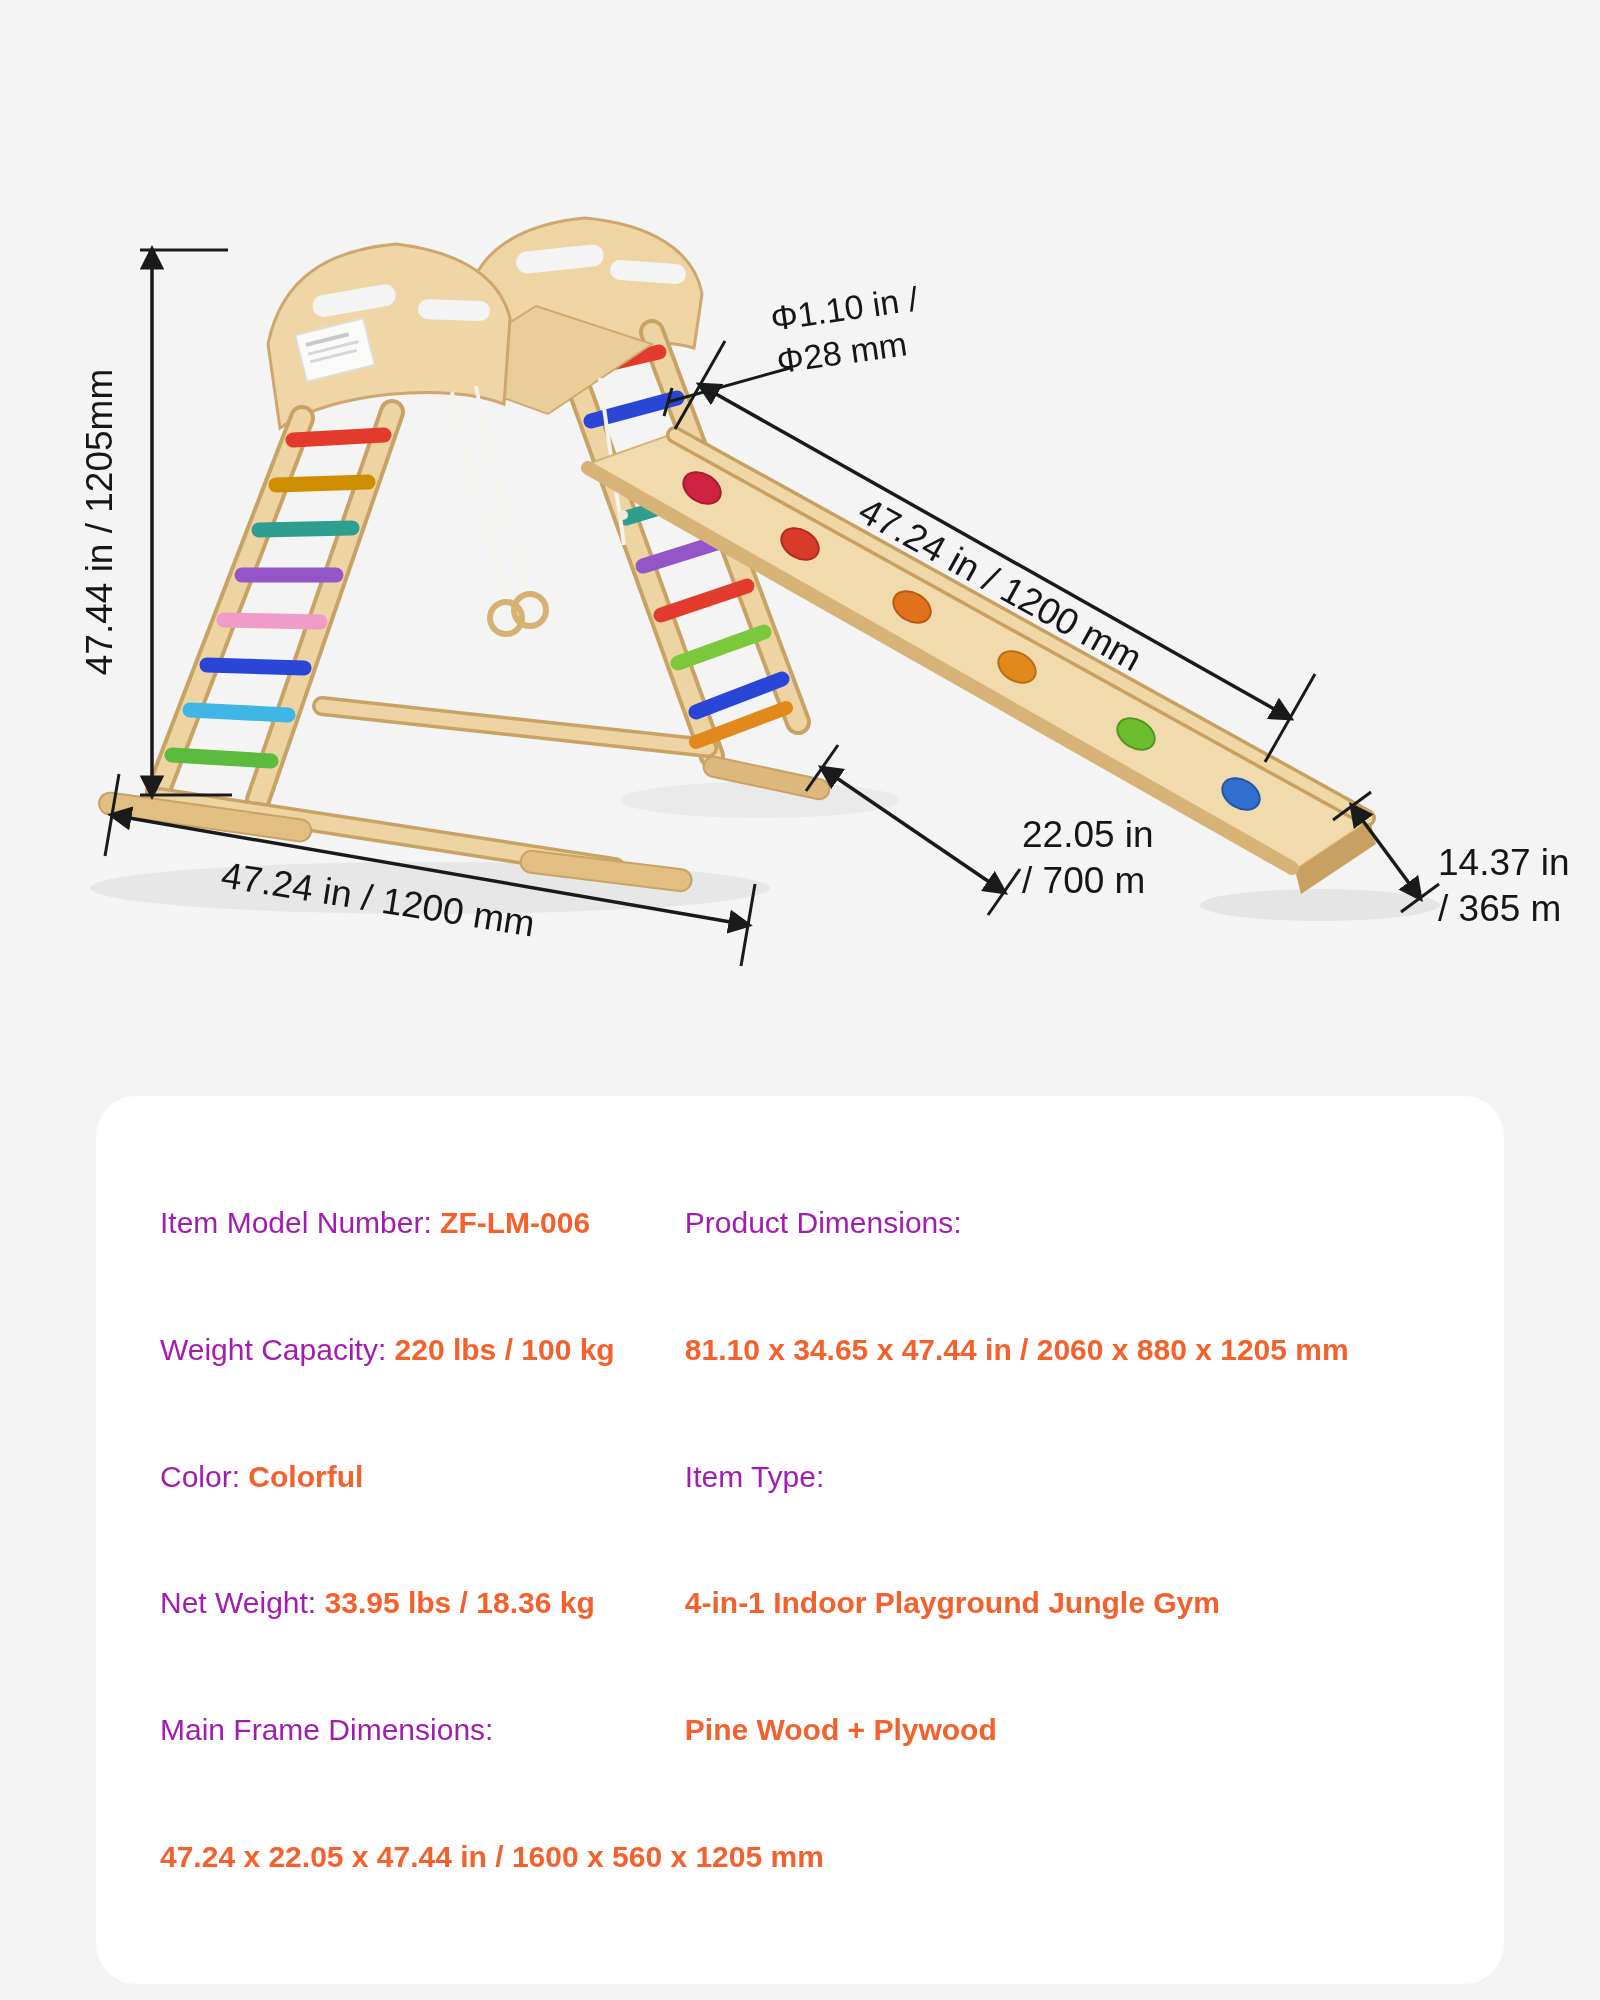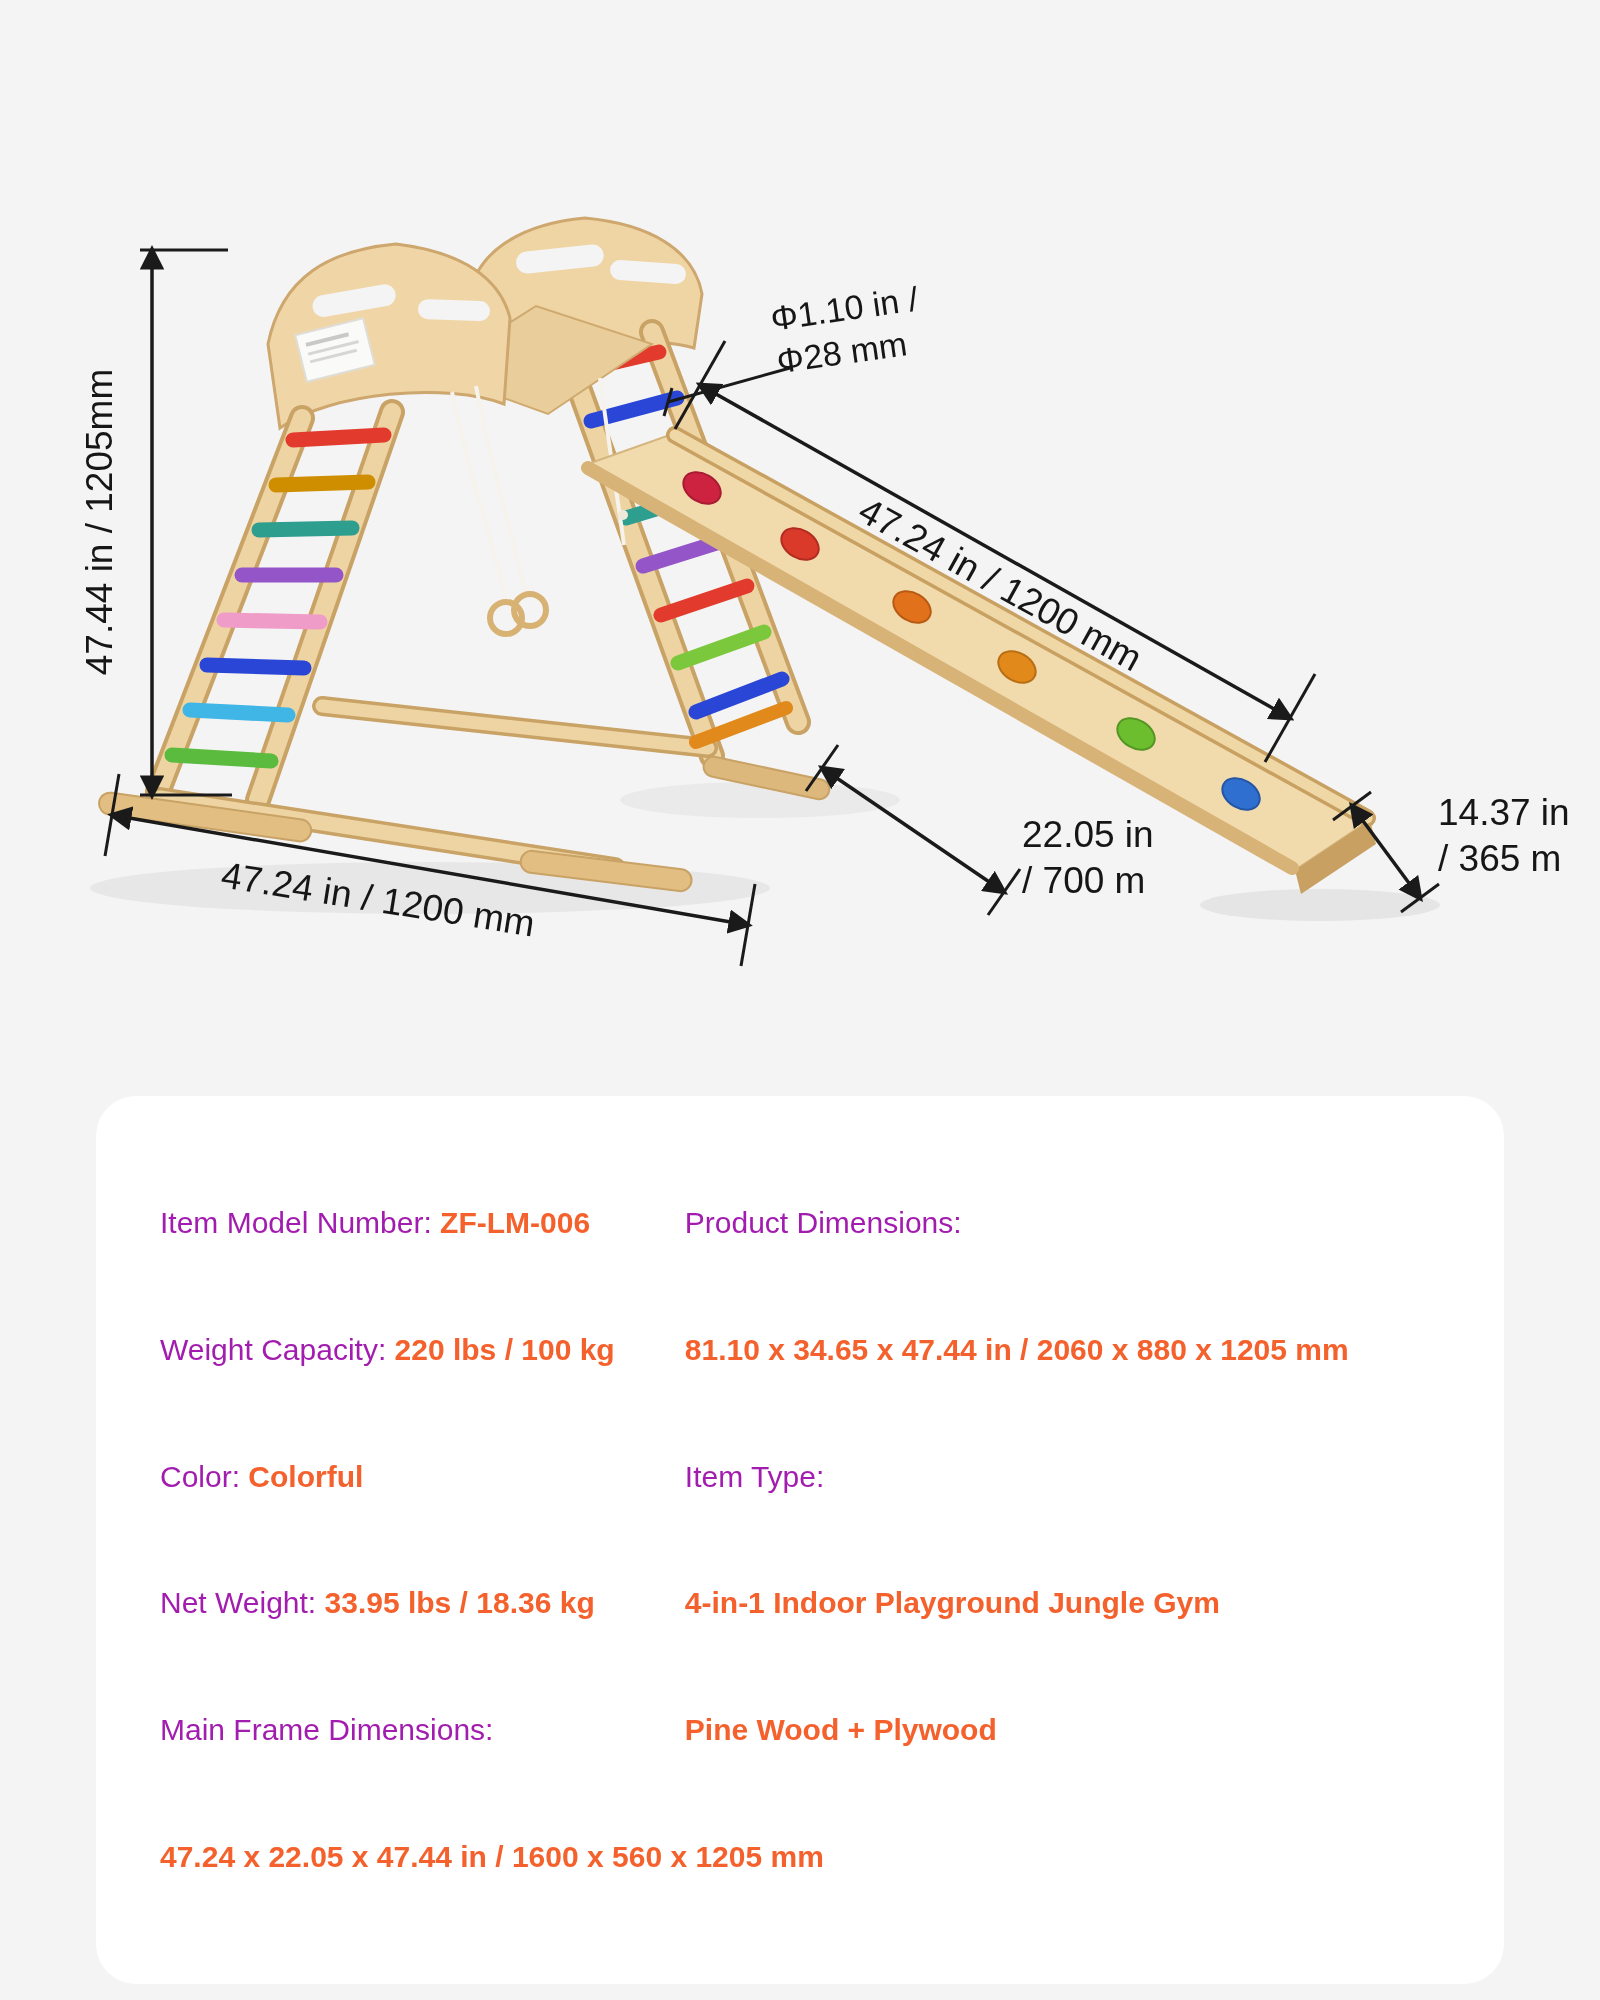--- a/index.html
+++ b/index.html
@@ -199,21 +199,21 @@
 
 <div class="dim-label" style="left:1000px;top:585px;transform:translate(-50%,-50%) rotate(29deg);">47.24 in / 1200 mm</div>
 
 <div class="dim-label" style="left:378px;top:900px;transform:translate(-50%,-50%) rotate(9deg);">47.24 in / 1200 mm</div>
 
 <div class="dim-label" style="left:1022px;top:812px;">
   <span>22.05 in</span>
   <span class="l2">/ 700 m</span>
 </div>
 
-<div class="dim-label" style="left:1438px;top:790px;">
+<div class="dim-label" style="left:1438px;top:840px;">
   <span>14.37 in</span>
   <span class="l2">/ 365 m</span>
 </div>
 
 <div class="spec-card">
 
   <div class="spec-cell">
     <span class="lbl">Item Model Number: </span><span class="val">ZF-LM-006</span>
   </div>
   <div class="spec-cell">

